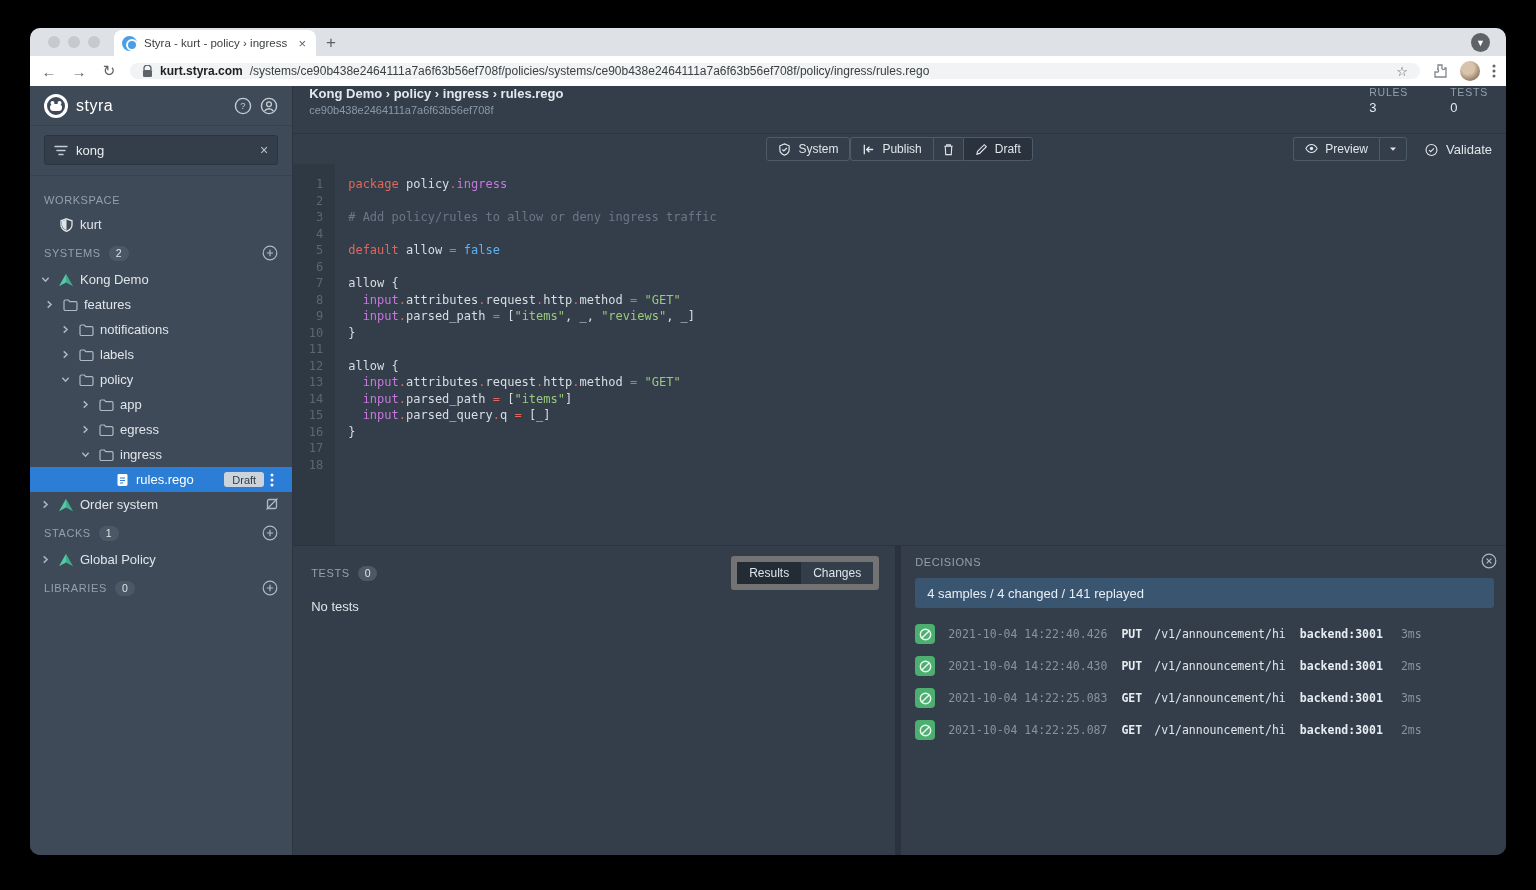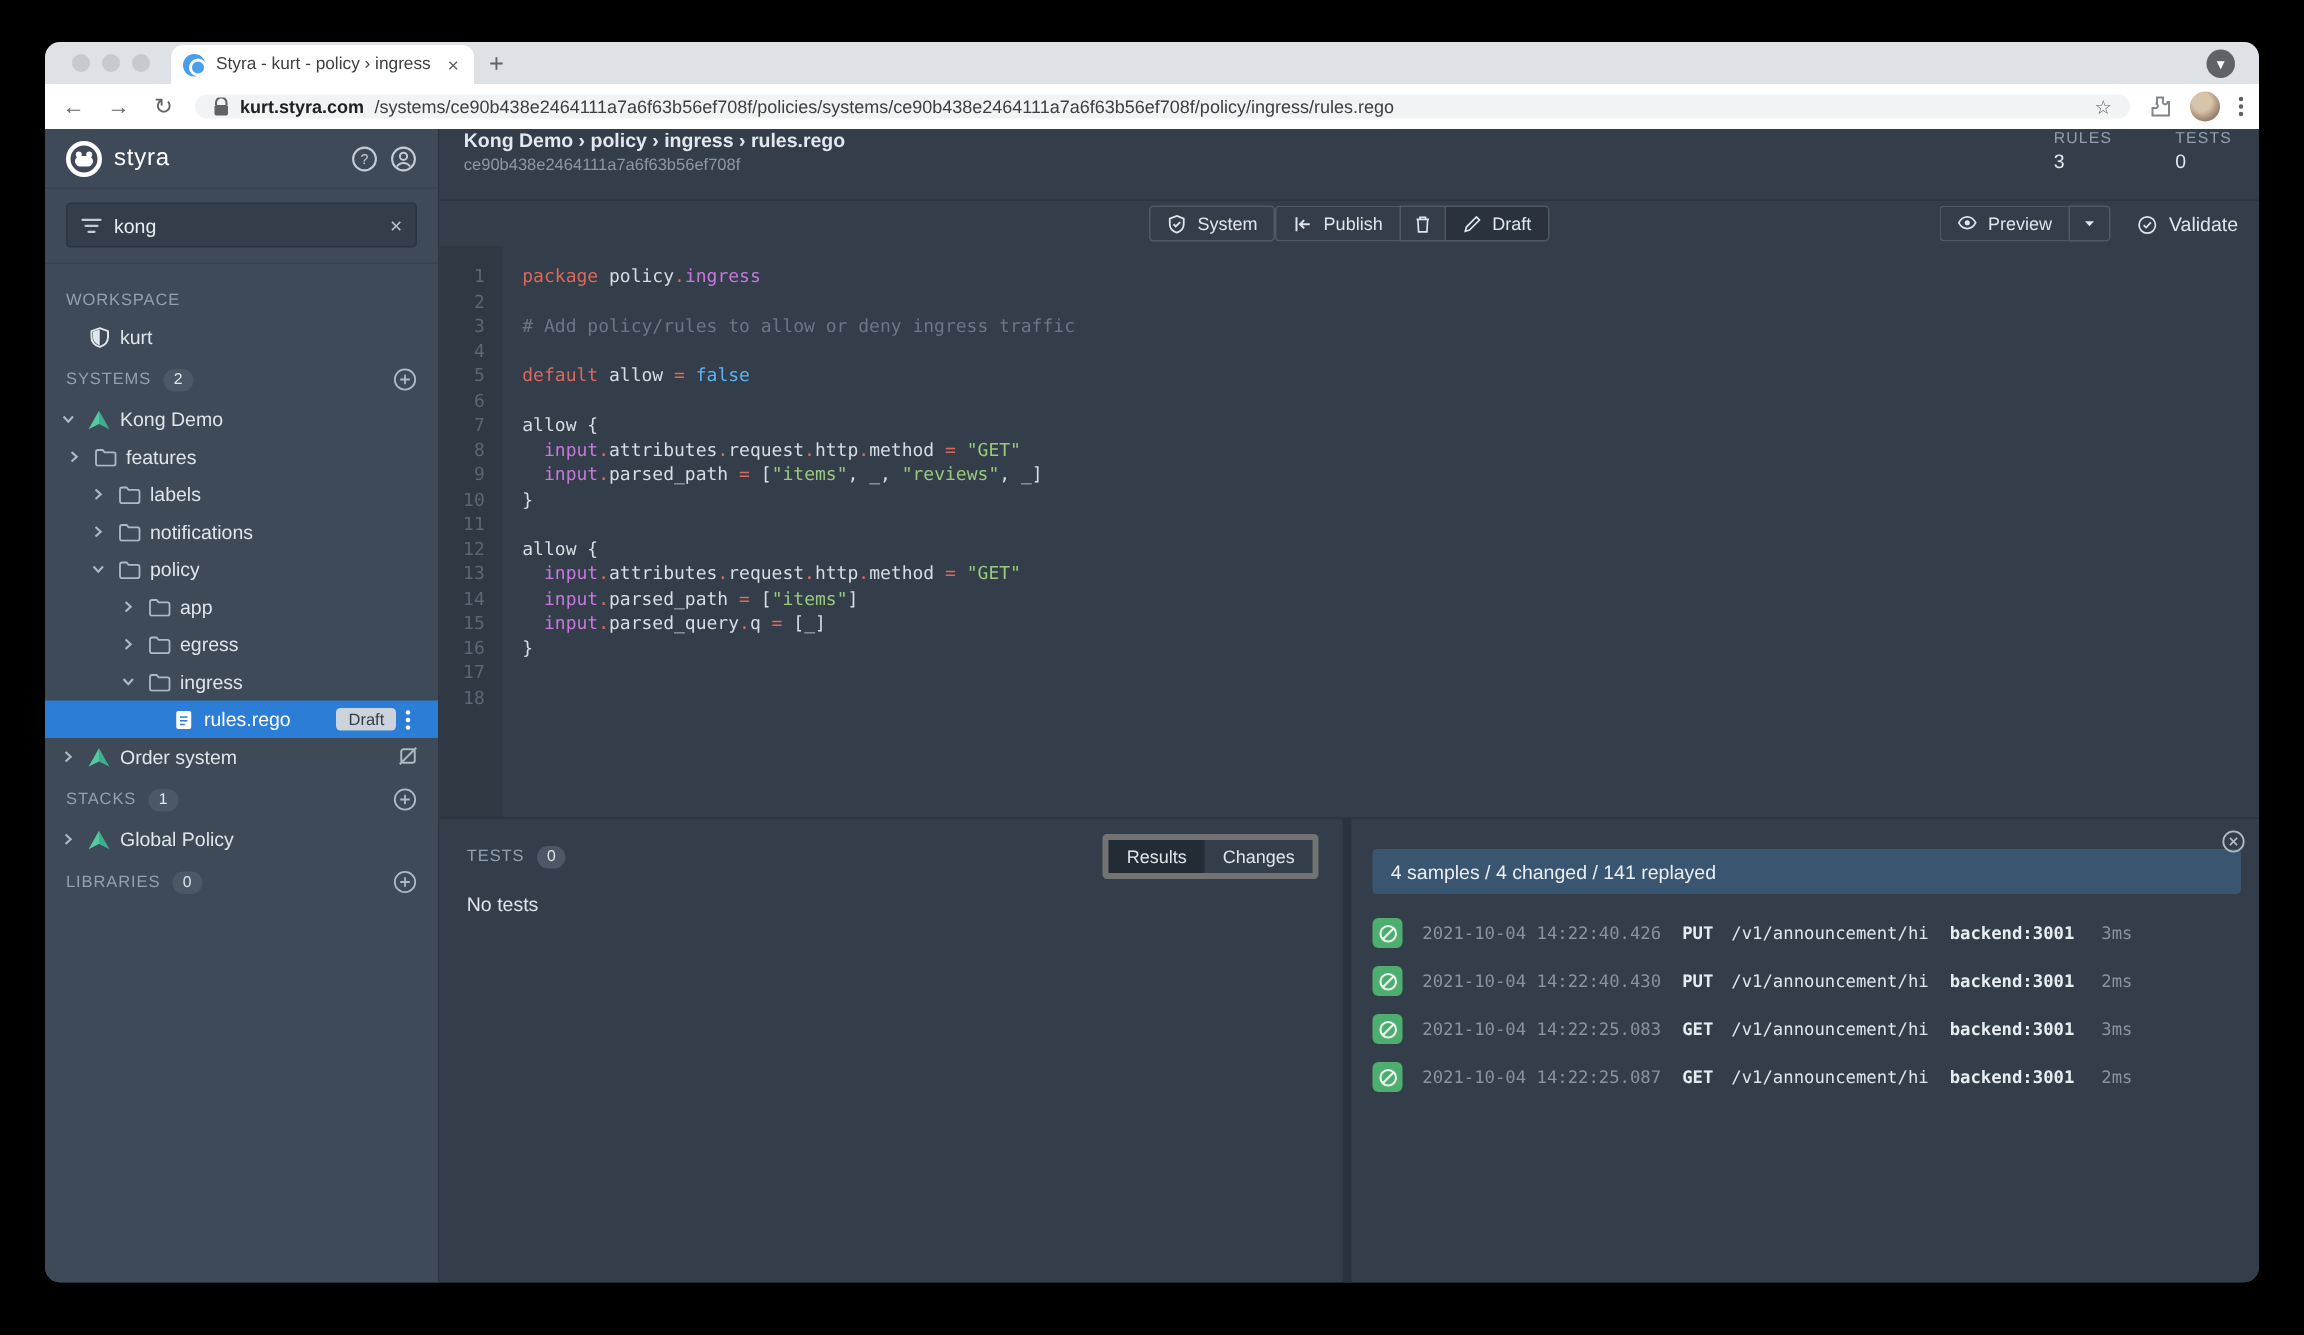--- a/index.html
+++ b/index.html
@@ -108,21 +108,21 @@
   .kw  { color:#de685c; } .mod { color:#c678dd; } .prop { color:#d7dde4; }
   .op  { color:#de685c; } .str { color:#9ac97c; } .bool { color:#5db3f2; }
   .cmt { color:#6b7787; } .pln { color:#d7dde4; }
 
   
   .bottom { flex:0 0 310px; display:flex; border-top:1px solid #2a333e; min-height:0; }
   .tests-panel { flex:0 0 602px; padding:10px 16px 0 18px; }
   .panel-head { display:flex; align-items:center; gap:8px; }
   .panel-title { font-size:11px; letter-spacing:.6px; color:#93a0ad; }
   .panel-count { background:#4d5866; color:#dfe5ea; border-radius:9px; font-size:10.5px; padding:1.5px 7px; }
-  .tabs { margin-left:auto; display:inline-flex; border:4px solid #737373; border-radius:3px; overflow:hidden;justify-content:space-between; }
+  .tabs { margin-left:auto; display:inline-flex; border:6px solid #737373; border-radius:3px; overflow:hidden;justify-content:space-between; }
   .tabs .tab-btn { font-size:12px; color:#dfe5ea; padding:4px 12px; background:transparent; border:none; font-family:inherit; }
   .tabs .tab-btn.active { background:#232b34; }
   .no-tests { font-size:13px; color:#dfe5ea; margin-top:9px; }
 
   .v-divider { flex:0 0 6px; background:#2a333d; }
 
   .decisions-panel { flex:1; min-width:0; padding:10px 8px 0 14px; position:relative; }
   .dec-close { position:absolute; right:9px; top:7px; width:16px; height:16px; color:#aeb9c4; }
   .banner { margin:10px 4px 0 0; height:30px; background:#3a5570; border-radius:3px;
             display:flex; align-items:center; padding:0 12px; font-size:13px; color:#e8eef4; }
@@ -269,35 +269,35 @@
             <span class="chev">
               <svg width="9" height="9" viewBox="0 0 10 10">
                 <path d="M3 1.5 6.8 5 3 8.5" fill="none" stroke="currentColor" stroke-width="1.6"></path>
               </svg>
             </span>
             <span class="tree-ic" style="color:#aeb9c4">
               <svg width="15" height="12" viewBox="0 0 15 12">
                 <path d="M1 2.5c0-.8.6-1.5 1.4-1.5h3l1.3 1.6h6c.7 0 1.3.6 1.3 1.4v6c0 .8-.6 1.5-1.4 1.5H2.4C1.6 11.5 1 10.8 1 10z" fill="none" stroke="currentColor" stroke-width="1.2"></path>
               </svg>
             </span>
-            <span class="tree-label">labels</span>
+            <span class="tree-label">notifications</span>
             <span class="row-spacer"></span>
           </div>
           <div class="tree-row" style="padding-left: 28px;">
             <span class="chev">
               <svg width="9" height="9" viewBox="0 0 10 10">
                 <path d="M3 1.5 6.8 5 3 8.5" fill="none" stroke="currentColor" stroke-width="1.6"></path>
               </svg>
             </span>
             <span class="tree-ic" style="color:#aeb9c4">
               <svg width="15" height="12" viewBox="0 0 15 12">
                 <path d="M1 2.5c0-.8.6-1.5 1.4-1.5h3l1.3 1.6h6c.7 0 1.3.6 1.3 1.4v6c0 .8-.6 1.5-1.4 1.5H2.4C1.6 11.5 1 10.8 1 10z" fill="none" stroke="currentColor" stroke-width="1.2"></path>
               </svg>
             </span>
-            <span class="tree-label">notifications</span>
+            <span class="tree-label">labels</span>
             <span class="row-spacer"></span>
           </div>
           <div class="tree-row" style="padding-left: 28px;">
             <span class="chev">
               <svg width="9" height="9" viewBox="0 0 10 10">
                 <path d="M1.5 3 5 6.8 8.5 3" fill="none" stroke="currentColor" stroke-width="1.6"></path>
               </svg>
             </span>
             <span class="tree-ic" style="color:#aeb9c4">
               <svg width="15" height="12" viewBox="0 0 15 12">
@@ -558,20 +558,23 @@
             <span class="panel-count">0</span>
             <span class="tabs">
               <button class="tab-btn active">Results</button>
               <button class="tab-btn">Changes</button>
             </span>
           </div>
           <div class="no-tests">No tests</div>
         </div>
         <div class="v-divider"></div>
         <div class="decisions-panel">
+          <div class="panel-head">
+            <span class="panel-title">DECISIONS</span>
+          </div>
           <svg class="dec-close" viewBox="0 0 16 16">
               <circle cx="8" cy="8" r="6.8" fill="none" stroke="currentColor" stroke-width="1.2"></circle>
               <path d="M5.6 5.6l4.8 4.8M10.4 5.6l-4.8 4.8" stroke="currentColor" stroke-width="1.2"></path>
             </svg>
           <div class="banner">4 samples / 4 changed / 141 replayed</div>
           <div class="dec-rows" id="dec-rows">
               <div class="dec-row">
                 <span class="dec-status">
                   <svg width="13" height="13" viewBox="0 0 13 13">
                     <circle cx="6.5" cy="6.5" r="5.2" fill="none" stroke="currentColor" stroke-width="1.4"></circle>

